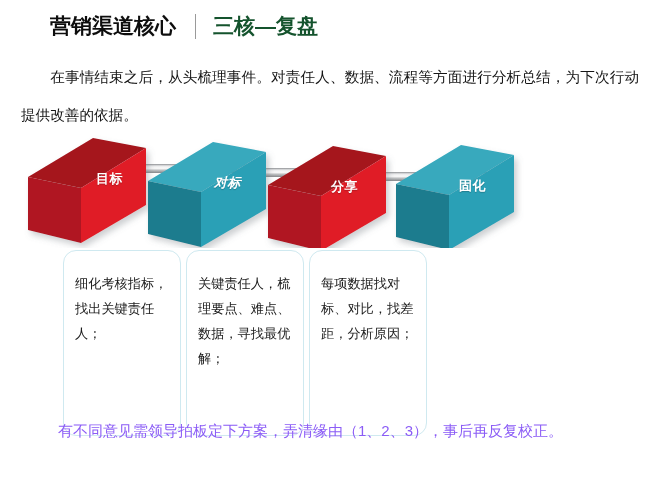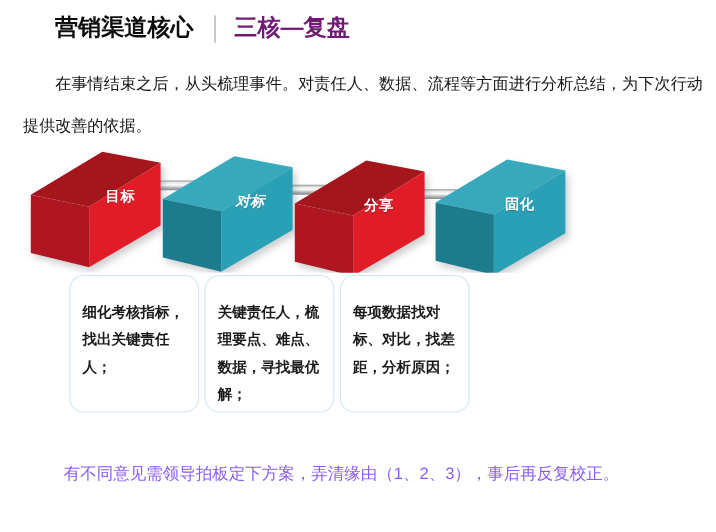--- a/index.html
+++ b/index.html
@@ -37,21 +37,21 @@
   }
   .title-divider {
     width: 1px;
     height: 25px;
     background: #9a9a9a;
     margin: 0 17px 0 19px;
   }
   .title-sub {
     font-size: 21px;
     font-weight: bold;
-    color: #701a75;
+    color: #14532d;
     line-height: 30px;
     white-space: nowrap;
   }
 
   
   .intro {
     position: absolute;
     left: 21px;
     top: 58px;
     width: 618px;
@@ -93,30 +93,29 @@
     position: absolute;
     left: 63px;
     top: 250px;
     width: 494px;
     height: 161px;
     display: flex;
     gap: 5px;
   }
   .detail-box {
     width: 118px;
-    height: 125px;
+    height: 186px;
     box-sizing: border-box;
     border: 1.4px solid #cfe9f0;
     border-radius: 13px;
     background: #ffffff;
     display: flex;
     align-items: flex-start;
     justify-content: center;
     padding: 20px 11px 0 11px;
-    font-weight: bold;
   }
   .detail-text {
     font-size: 13.2px;
     line-height: 25px;
     color: #1a1a1a;
     text-align: left;
     width: 100%;
   }
 
   

